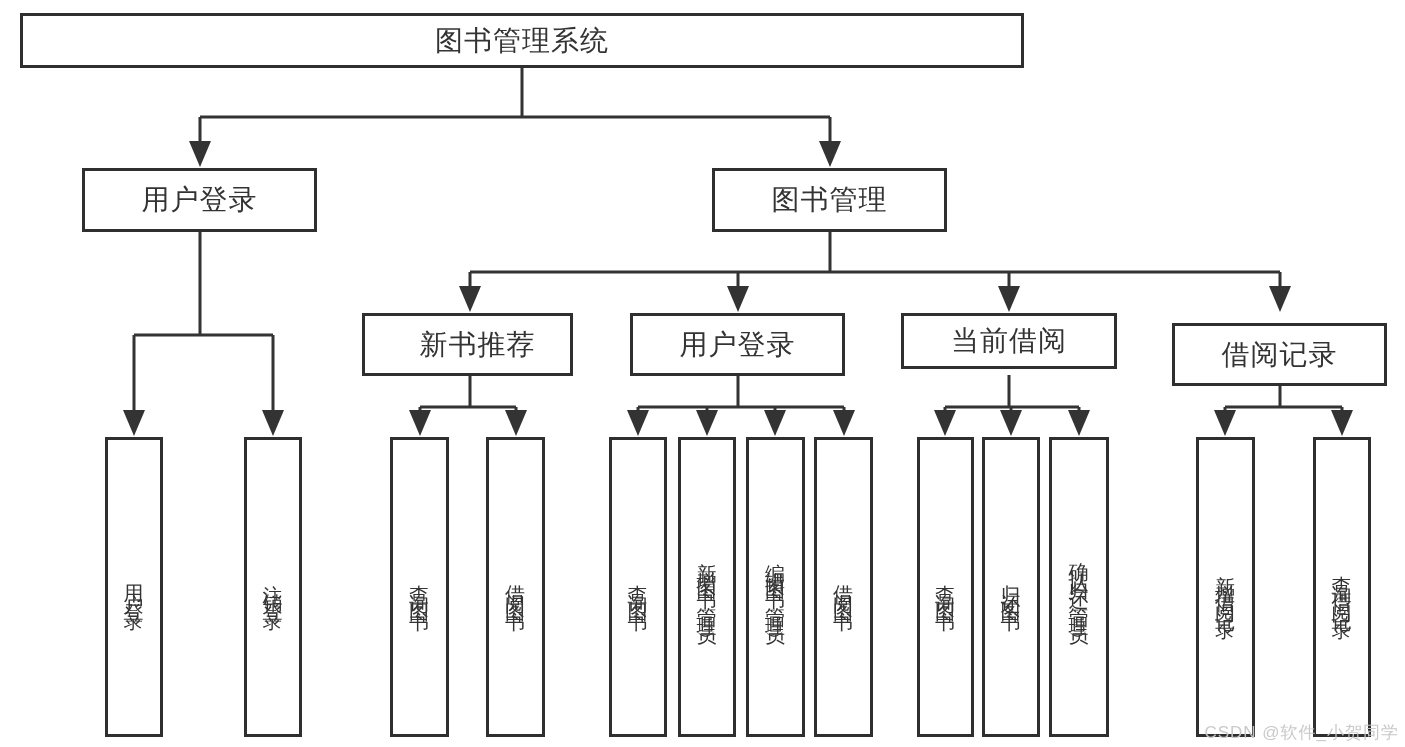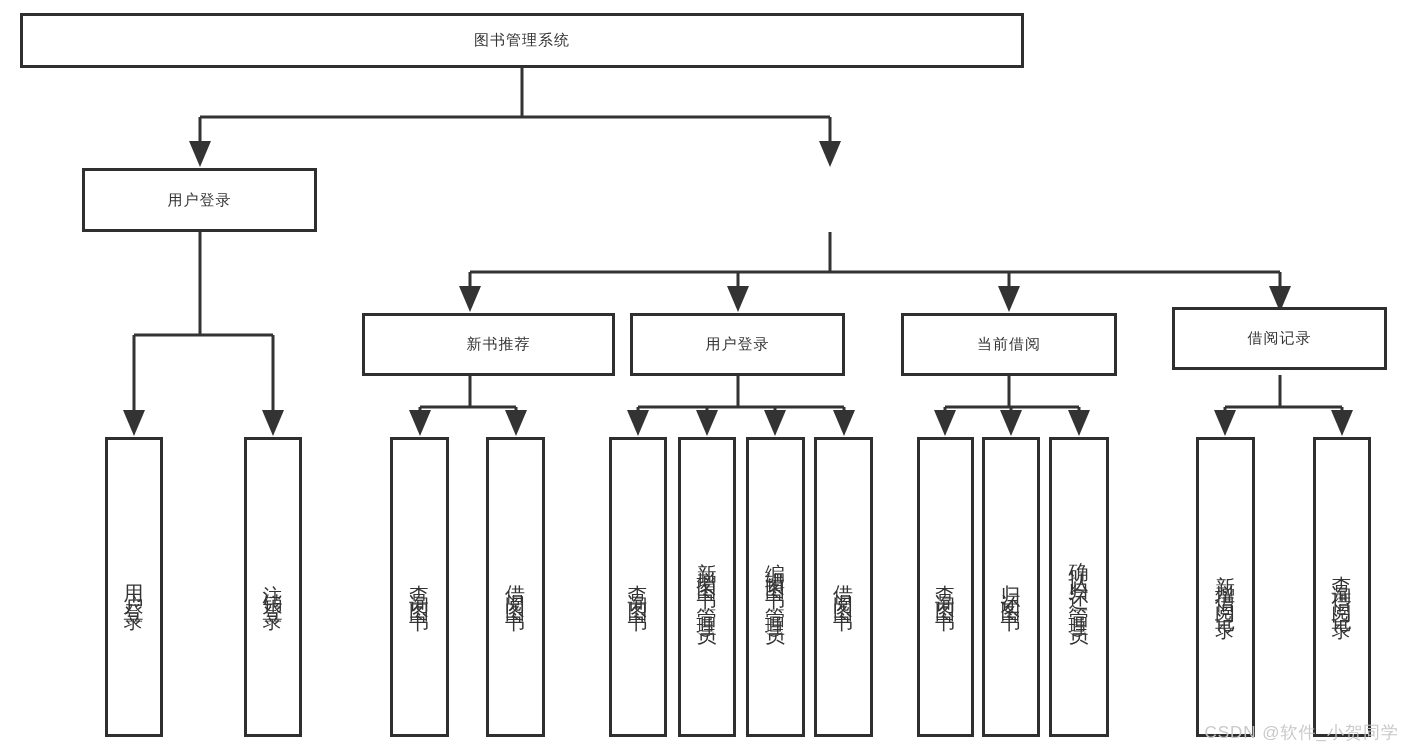--- a/index.html
+++ b/index.html
@@ -24,21 +24,21 @@
     z-index: 1;
   }
   .node {
     position: absolute;
     border: 3px solid #2f2f2f;
     background: #ffffff;
     display: flex;
     align-items: center;
     justify-content: center;
     color: #333333;
-    font-size: 15px;
+    font-size: 28px;
     letter-spacing: 1px;
     z-index: 2;
   }
   .leaf {
     position: absolute;
     top: 437px;
     height: 300px;
     border: 3px solid #2f2f2f;
     background: #ffffff;
     display: flex;
@@ -117,31 +117,34 @@
     </g>
   </svg>
 
   <div class="node" style="left:20px; top:13px; width:1004px; height:55px;">
     <span>图书管理系统</span>
   </div>
 
   <div class="node" style="left:82px; top:168px; width:235px; height:64px;">
     <span>用户登录</span>
   </div>
+  <div class="node" style="left:712px; top:168px; width:235px; height:64px;">
+    <span>图书管理</span>
+  </div>
 
-  <div class="node" style="left:362px; top:313px; width:253px; height:63px;padding-left:20px;">
+  <div class="node" style="left:362px; top:313px; width:211px; height:63px;padding-left:20px;">
     <span>新书推荐</span>
   </div>
   <div class="node" style="left:630px; top:313px; width:215px; height:63px;">
     <span>用户登录</span>
   </div>
-  <div class="node" style="left:901px; top:313px; width:216px; height:63px;">
+  <div class="node" style="left:901px; top:313px; width:216px; height:56px;">
     <span>当前借阅</span>
   </div>
-  <div class="node" style="left:1172px; top:307px; width:215px; height:63px;">
+  <div class="node" style="left:1172px; top:323px; width:215px; height:63px;">
     <span>借阅记录</span>
   </div>
 
   <div class="leaf" style="left:105px; width:58px;">
     <span>用户登录</span>
   </div>
   <div class="leaf" style="left:244px; width:58px;">
     <span>注销登录</span>
   </div>
 

